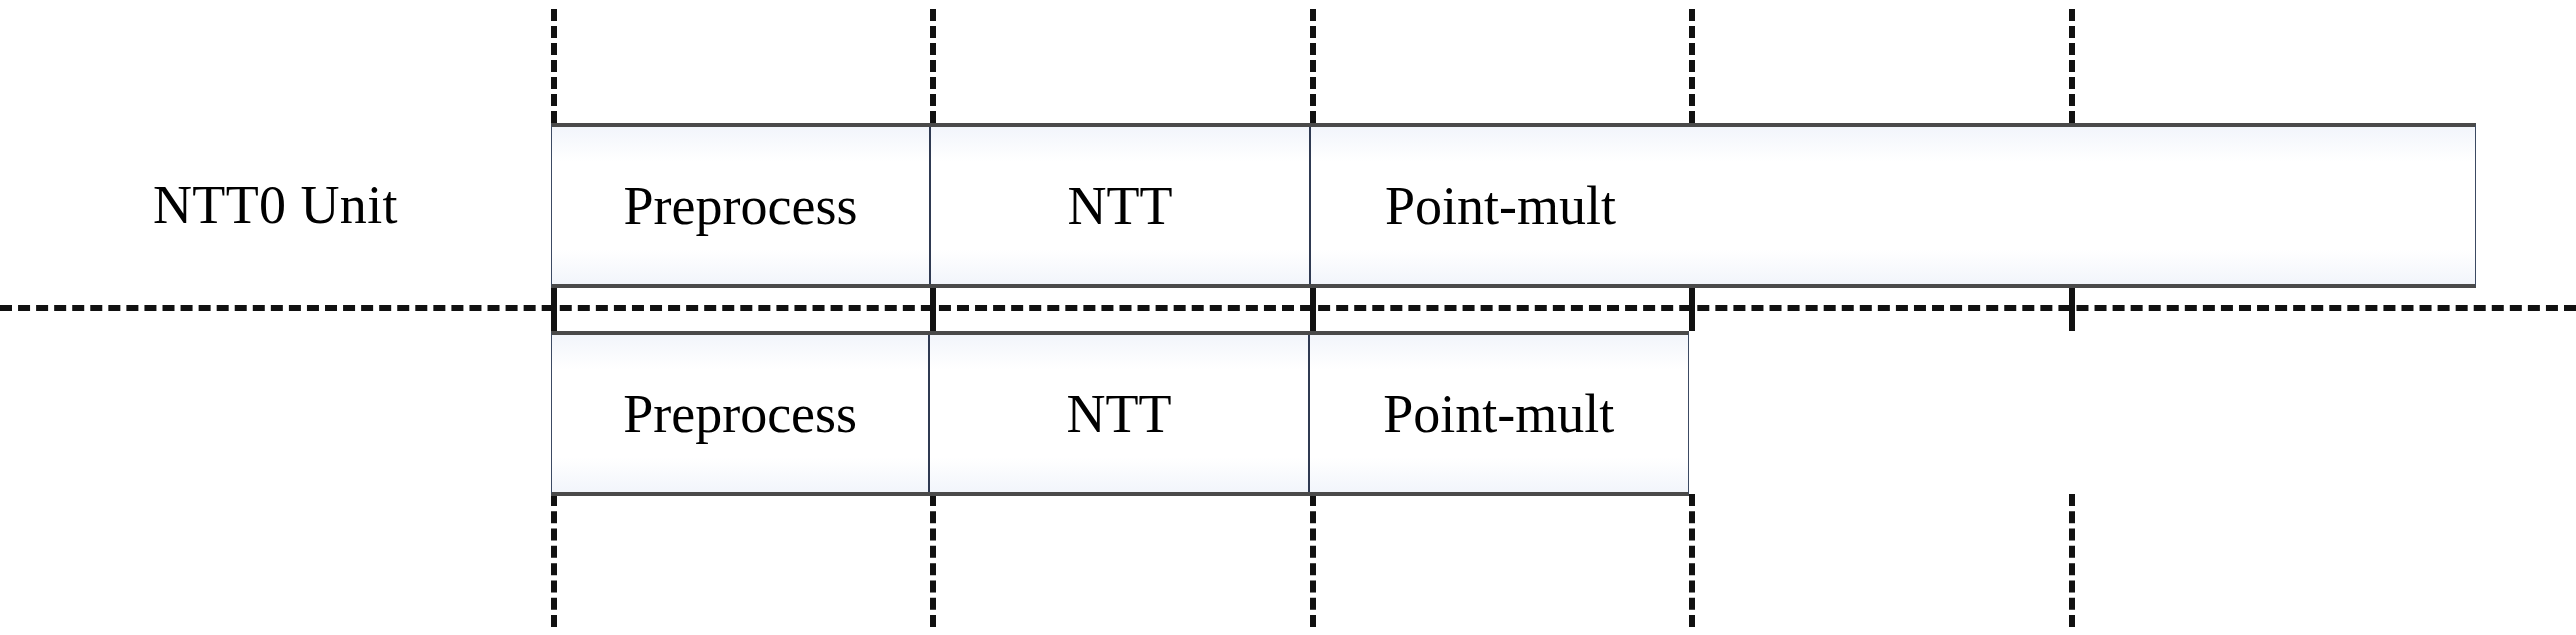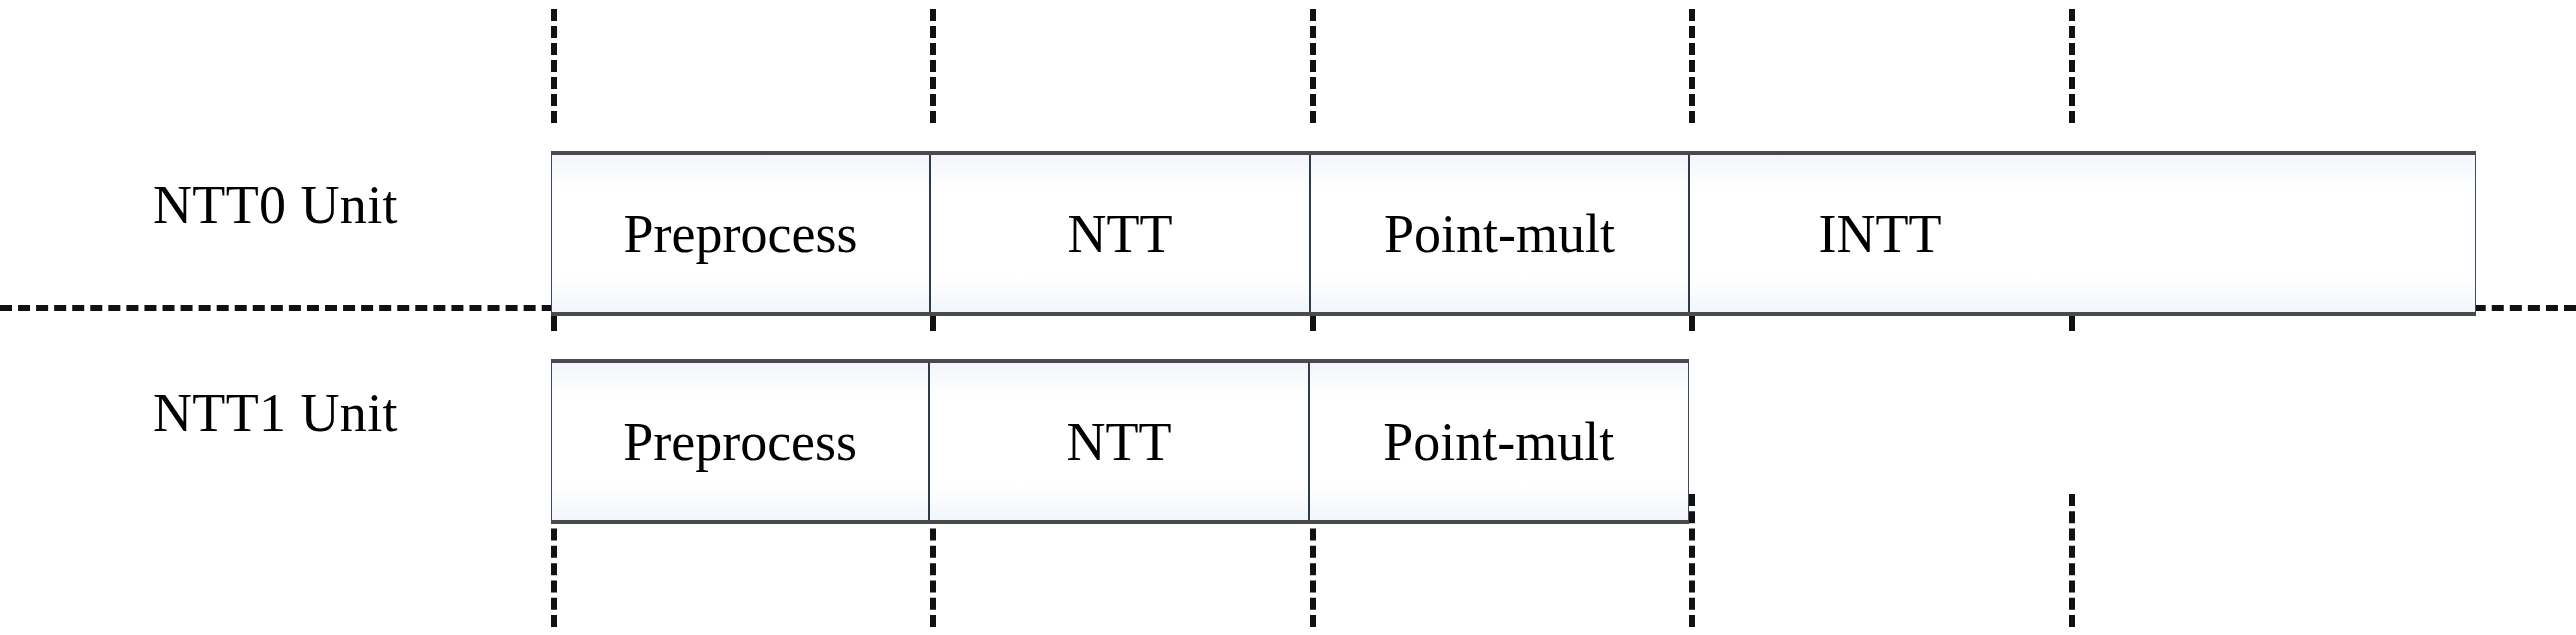--- a/index.html
+++ b/index.html
@@ -55,21 +55,20 @@
 
   
   .stage-bar {
     position: absolute;
     display: flex;
     box-sizing: border-box;
     border: 1.7px solid #3c4a63;
     border-top: 4.3px solid #4a4a4a;
     border-bottom: 4.3px solid #4a4a4a;
     background: linear-gradient(to bottom, #f2f5fb 0%, #ffffff 22%, #ffffff 78%, #f2f5fb 100%);
-    margin-top: 28px;
   }
   #bar-ntt0 {
     left: 551px;
     top: 123px;
     width: 1925px;
     height: 165px;
   }
   #bar-ntt1 {
     left: 551px;
     top: 331px;
@@ -92,21 +91,20 @@
     border-right: none;
   }
 </style>
 </head>
 <body>
 
 <div id="canvas">
 
   <div class="unit-label" id="label-ntt0">NTT0 Unit</div>
 
-  <div class="unit-label" id="label-ntt1">NTT1 Unit</div>
 
   <div class="vline seg-top" style="left:551px;"></div>
   <div class="vline seg-top" style="left:930px;"></div>
   <div class="vline seg-top" style="left:1310px;"></div>
   <div class="vline seg-top" style="left:1689px;"></div>
   <div class="vline seg-top" style="left:2069px;"></div>
 
   <div class="vline seg-mid" style="left:551px;"></div>
   <div class="vline seg-mid" style="left:930px;"></div>
   <div class="vline seg-mid" style="left:1310px;"></div>
@@ -124,21 +122,20 @@
   <div class="vline seg-bottom" style="left:1310px;"></div>
   <div class="vline seg-bottom" style="left:1689px;"></div>
   <div class="vline seg-bottom" style="left:2069px;"></div>
 
   <div id="hline"></div>
 
   <div class="stage-bar" id="bar-ntt0">
     <div class="stage-cell" style="width:379px;">Preprocess</div>
     <div class="stage-cell" style="width:380px;">NTT</div>
     <div class="stage-cell" style="width:379px;">Point-mult</div>
-    <div class="stage-cell" style="width:380px;">INTT</div>
   </div>
 
   <div class="stage-bar" id="bar-ntt1">
     <div class="stage-cell" style="width:379px;">Preprocess</div>
     <div class="stage-cell" style="width:380px;">NTT</div>
     <div class="stage-cell" style="width:379px;">Point-mult</div>
   </div>
 
 </div>
 

